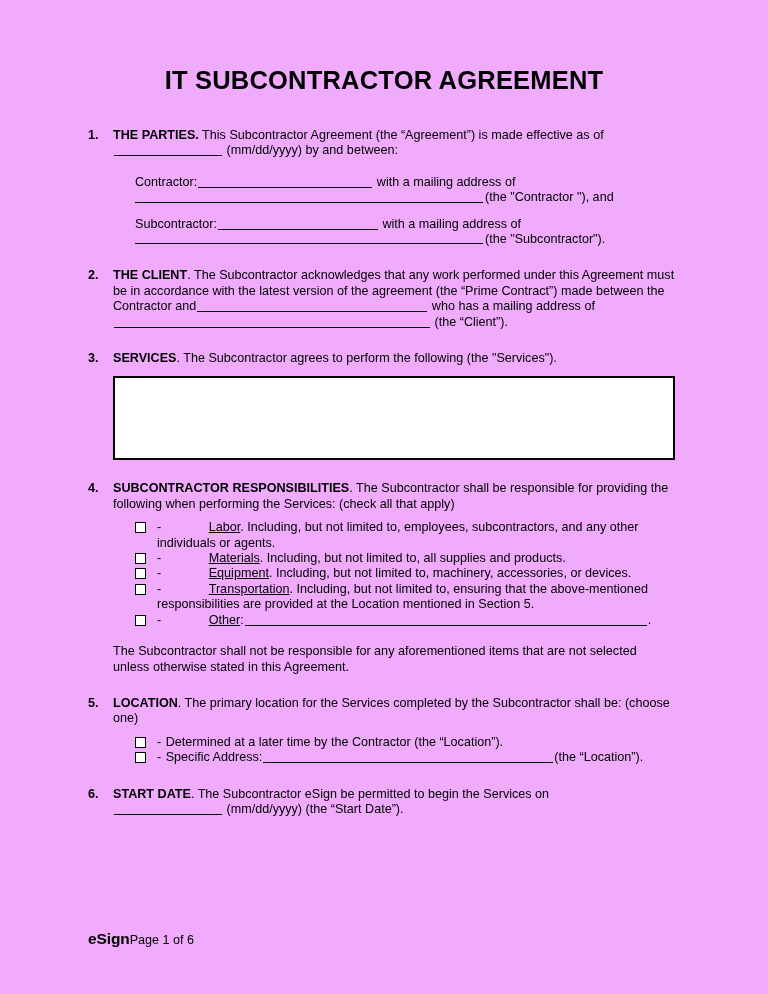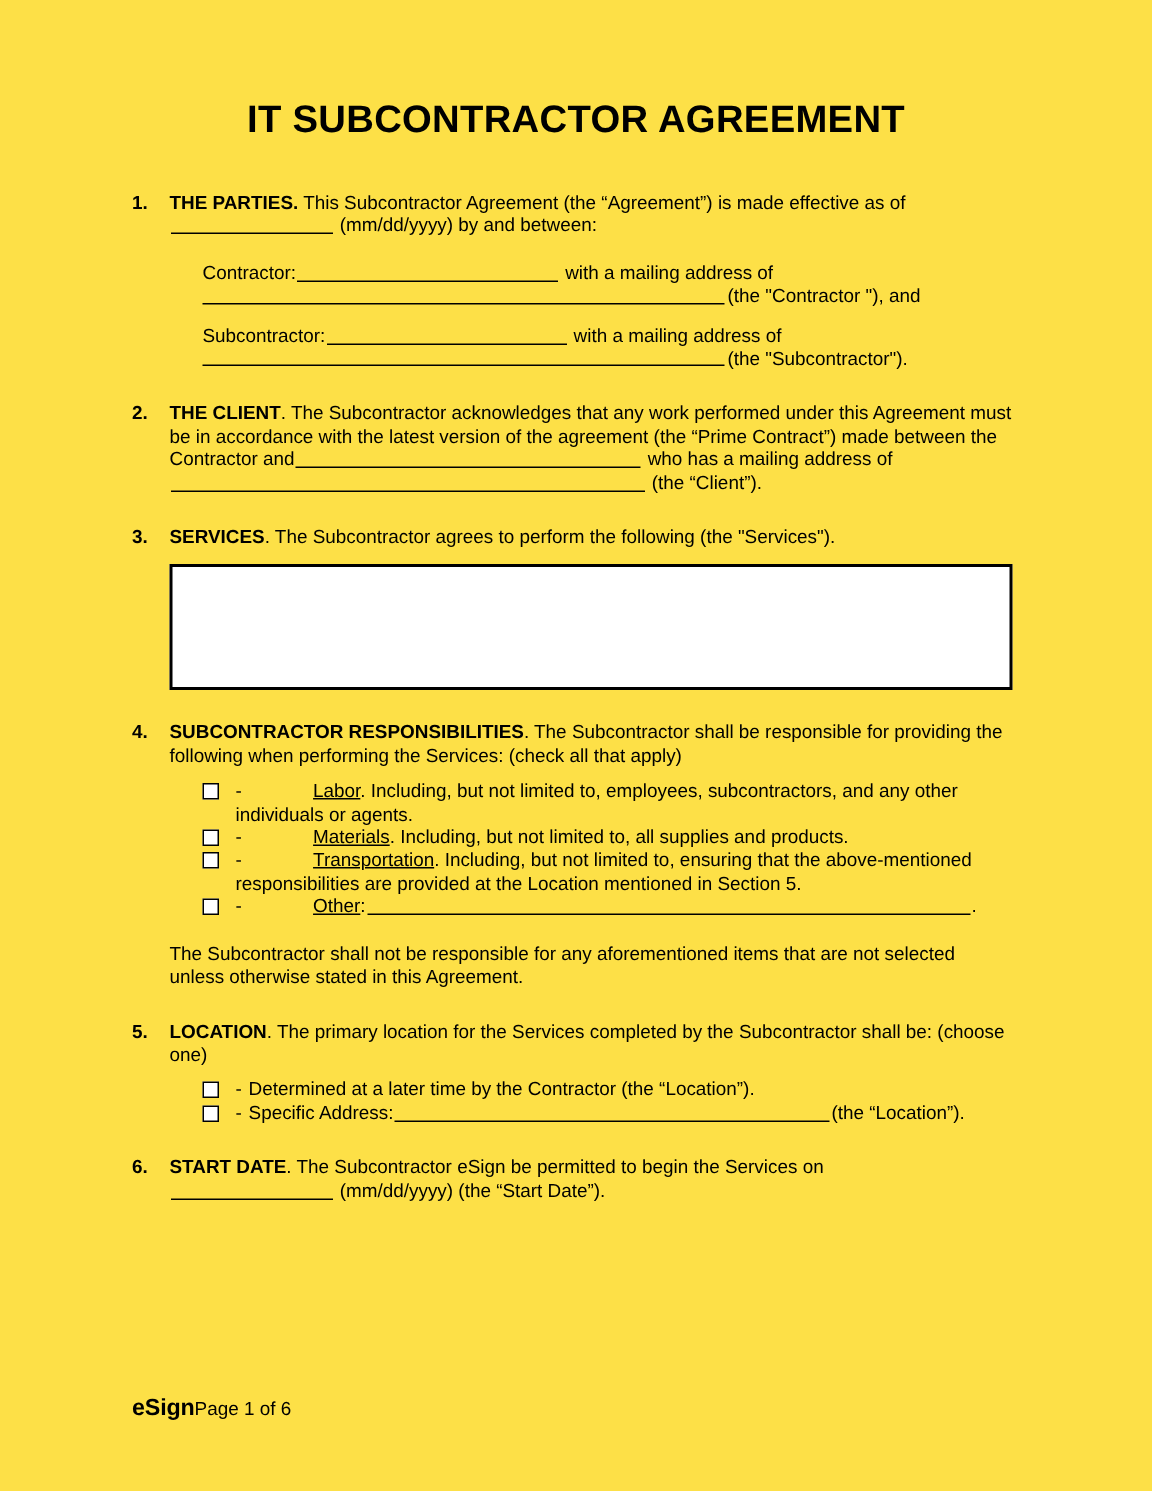--- a/index.html
+++ b/index.html
@@ -10,21 +10,21 @@
   }
   body {
     font-family: "Liberation Sans", sans-serif;
     color: #000000;
   }
   .page {
     position: relative;
     width: 768px;
     height: 994px;
     margin: 0 auto;
-    background: #fde047;
+    background: #f0abfc;
     overflow: hidden;
     box-sizing: border-box;
   }
 
   
   .doc-title {
     position: absolute;
     top: 66px;
     left: 0;
     width: 768px;
@@ -236,20 +236,23 @@
       <div class="cb-list indent">
 
         <div class="cb-row">
           <span class="cb"></span><span class="cb-dash">- </span><span class="u">Labor</span><span>. Including, but not limited to, employees, subcontractors, and any other individuals or agents.</span>
         </div>
 
         <div class="cb-row">
           <span class="cb"></span><span class="cb-dash">- </span><span class="u">Materials</span><span>. Including, but not limited to, all supplies and products.</span>
         </div>
 
+        <div class="cb-row">
+          <span class="cb"></span><span class="cb-dash">- </span><span class="u">Equipment</span><span>. Including, but not limited to, machinery, accessories, or devices.</span>
+        </div>
 
         <div class="cb-row">
           <span class="cb"></span><span class="cb-dash">- </span><span class="u">Transportation</span><span>. Including, but not limited to, ensuring that the above-mentioned responsibilities are provided at the Location mentioned in Section 5.</span>
         </div>
 
         <div class="cb-row">
           <span class="cb"></span><span class="cb-dash">- </span><span class="u">Other</span><span>:</span><span class="blank blank-other"></span><span>.</span>
         </div>
 
       </div>

